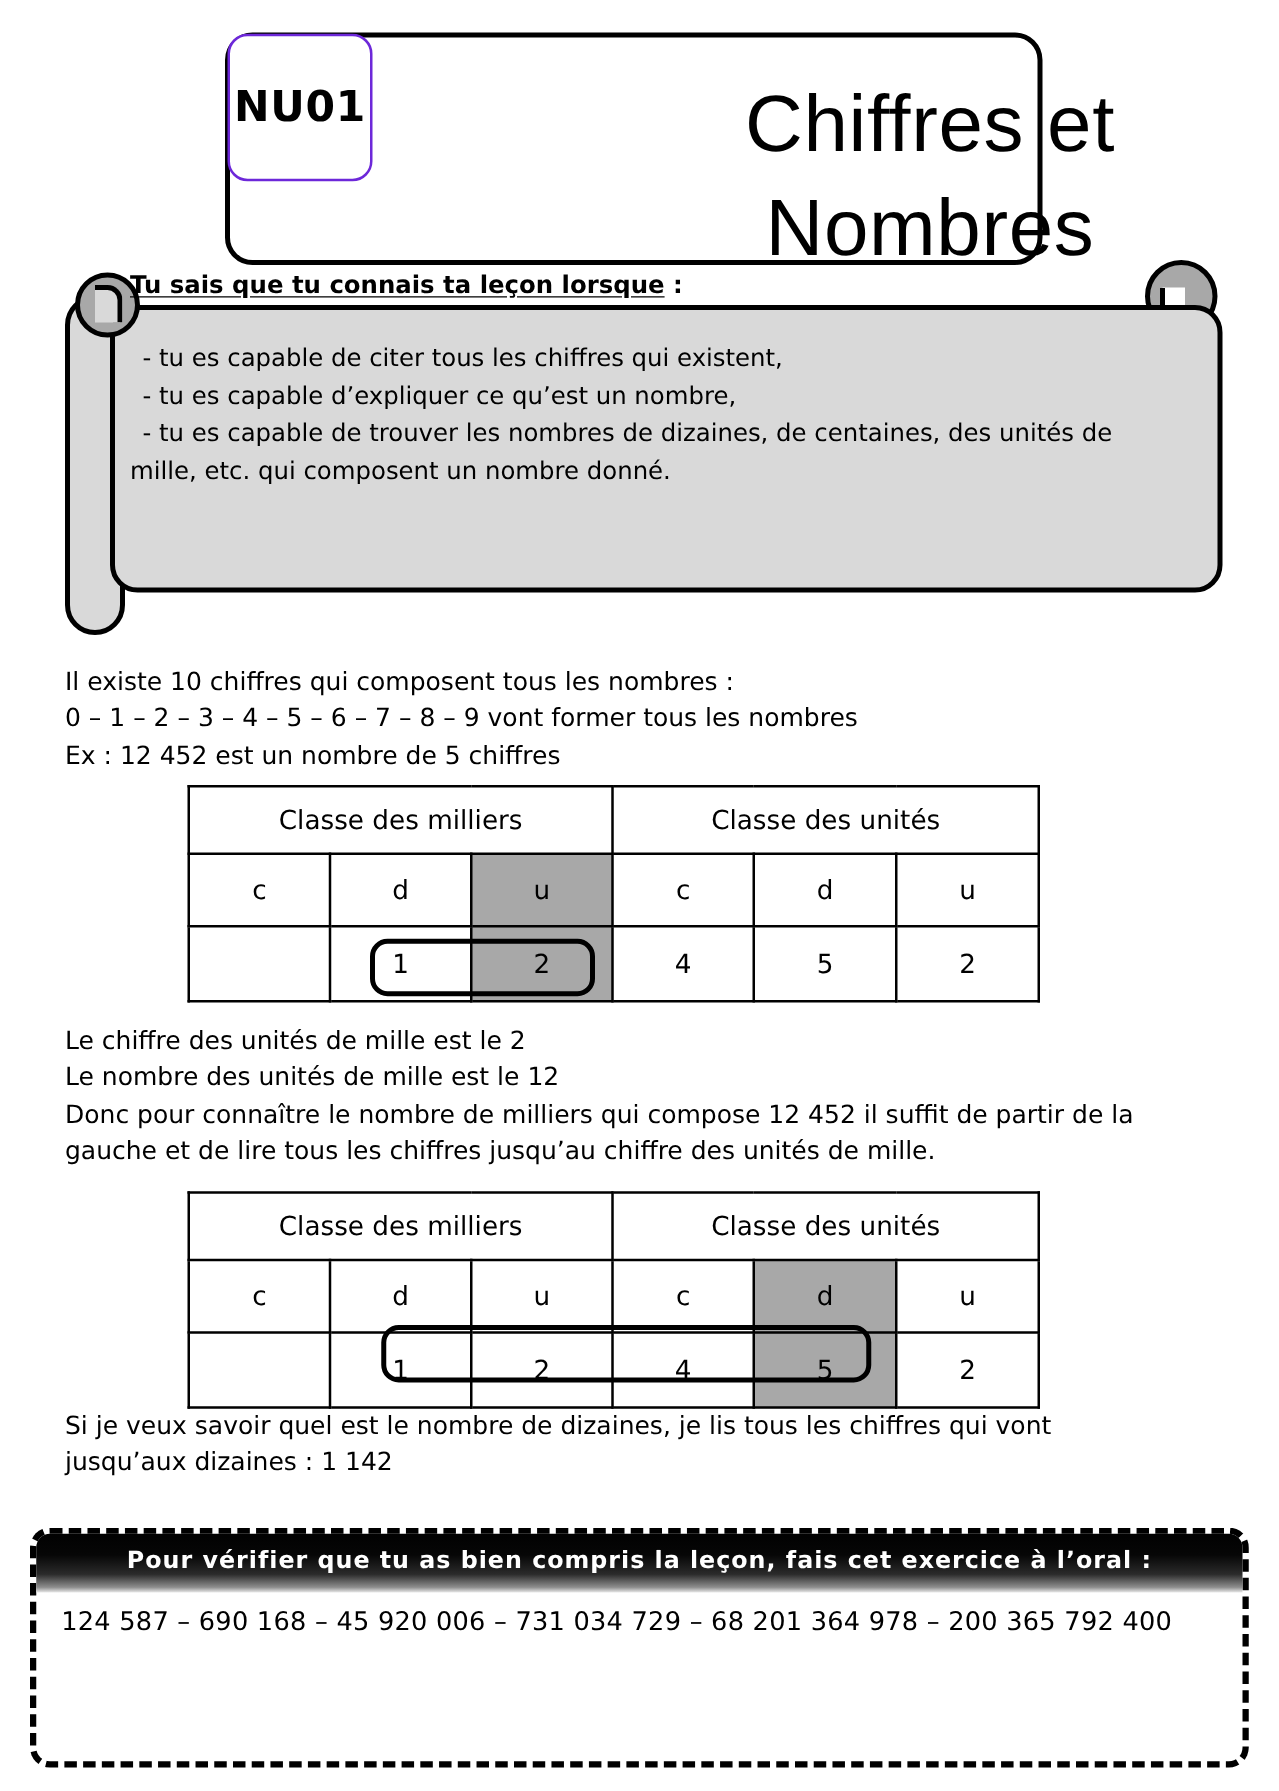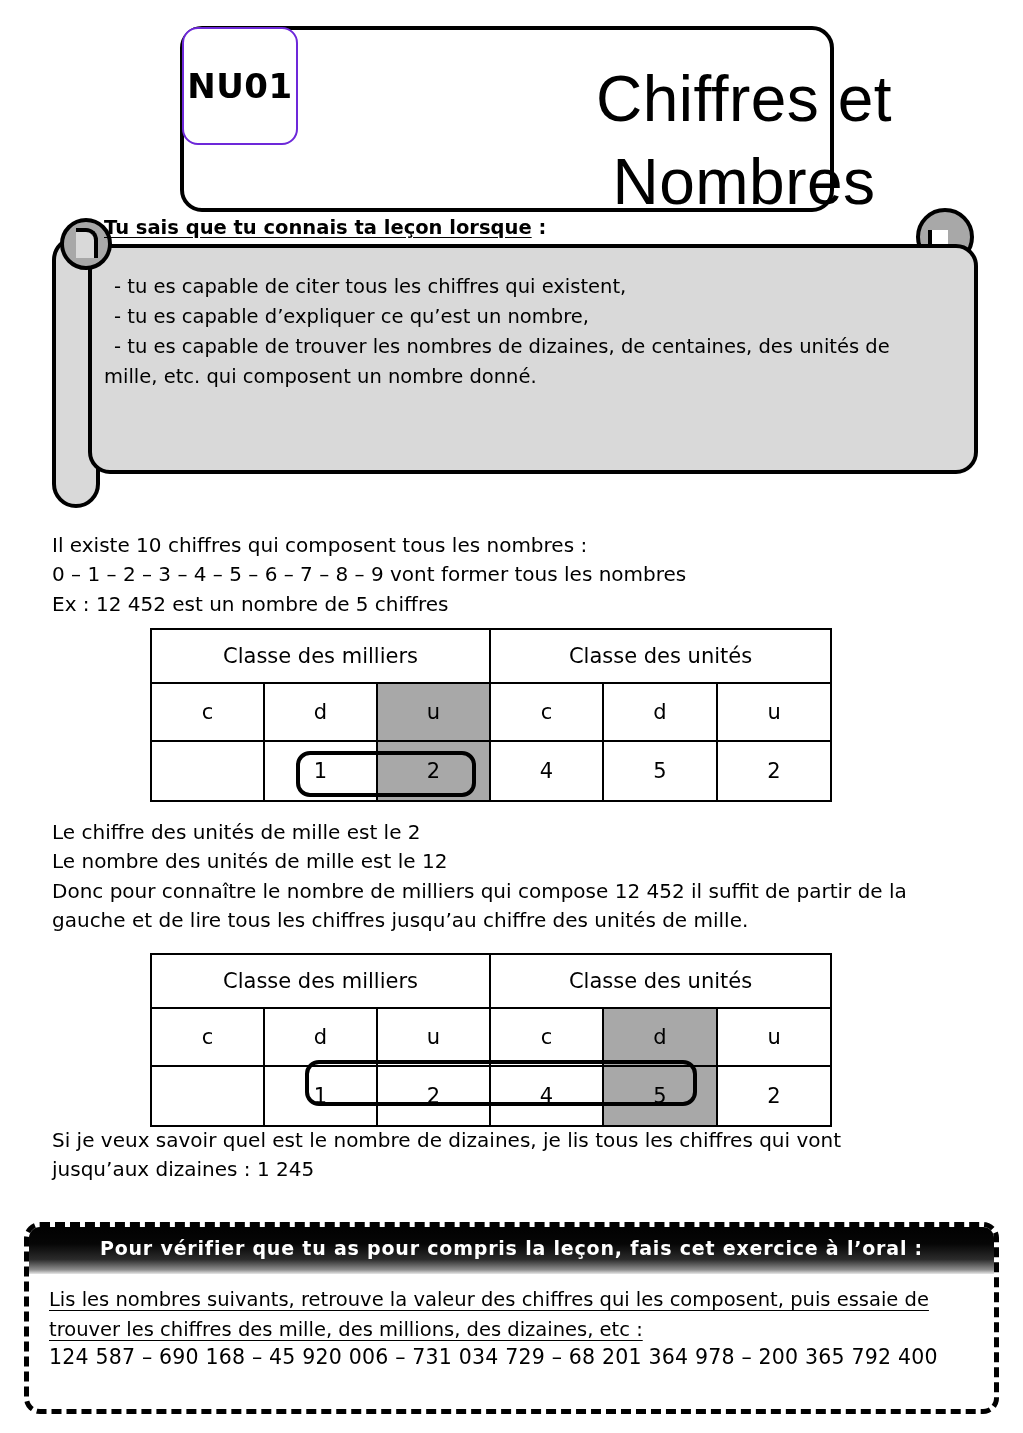--- a/index.html
+++ b/index.html
@@ -398,27 +398,23 @@
     <td>4</td>
     <td class="shaded">5</td>
     <td>2</td>
   </tr>
 </tbody>
   </table>
 <div class="highlight-rect" id="highlight-2"></div>
 
 <div class="body-text" id="bottom-block">
   <div>Si je veux savoir quel est le nombre de dizaines, je lis tous les chiffres qui vont</div>
-  <div class="lastline">jusqu’aux dizaines : 1 245</div>
+  <div class="lastline">jusqu’aux dizaines : 1 142</div>
 </div>
 
 <div id="exercise-box">
   <div id="exercise-header">
-    <span class="hdr-text">Pour vérifier que tu as pour compris la leçon, fais cet exercice à l’oral :</span>
+    <span class="hdr-text">Pour vérifier que tu as bien compris la leçon, fais cet exercice à l’oral :</span>
   </div>
   <div id="exercise-body">
-    <div id="exercise-instruction">
-      <span>Lis les nombres suivants, retrouve la valeur des chiffres qui les composent, puis essaie de</span>
-      <span class="lastline">trouver les chiffres des mille, des millions, des dizaines, etc :</span>
-    </div>
     <div id="exercise-numbers">124 587 – 690 168 – 45 920 006 – 731 034 729 – 68 201 364 978 – 200 365 792 400</div>
   </div>
 </div>
 
 </body></html>

